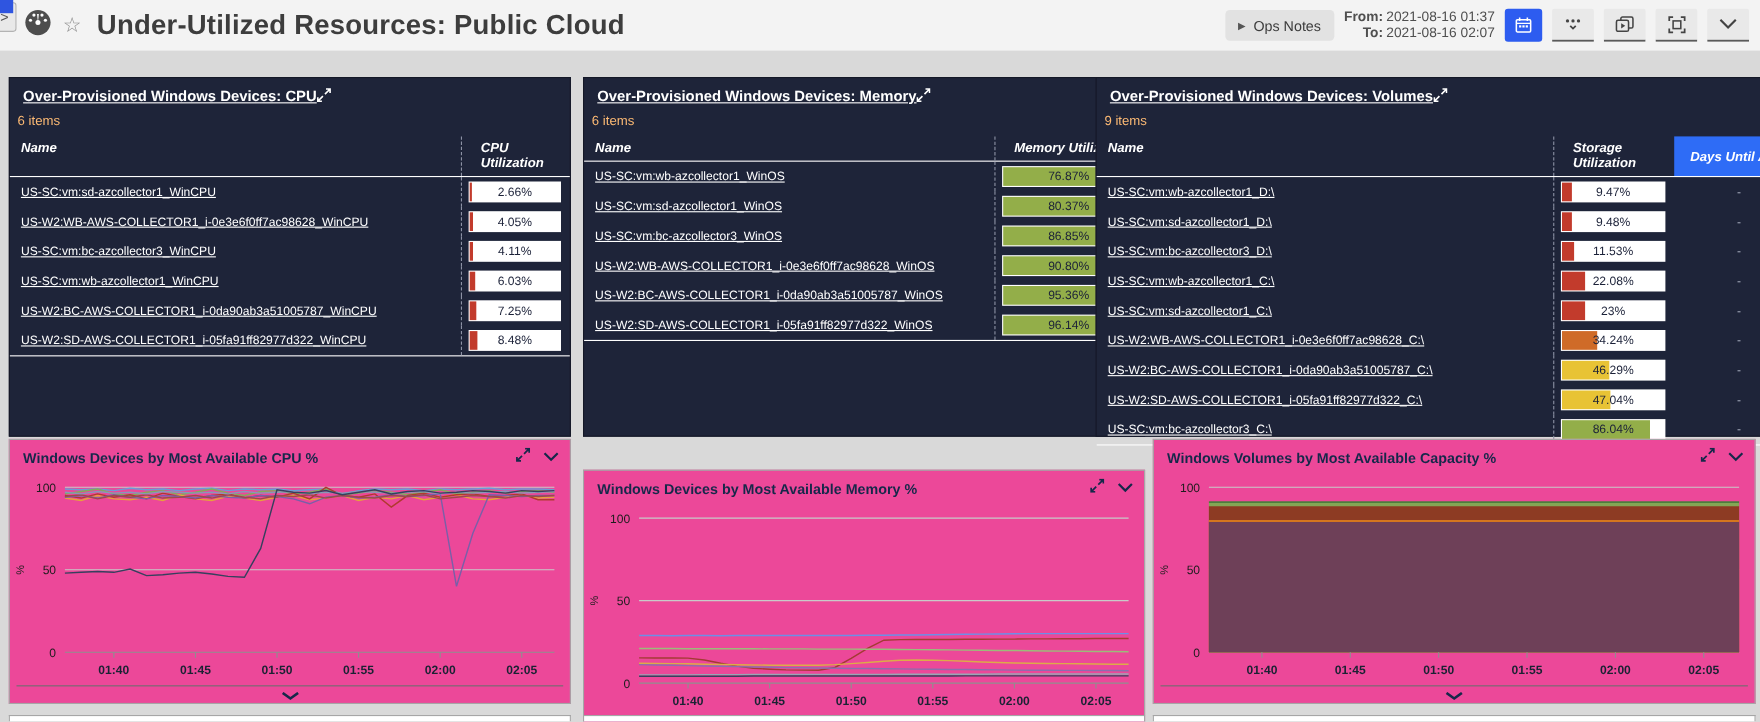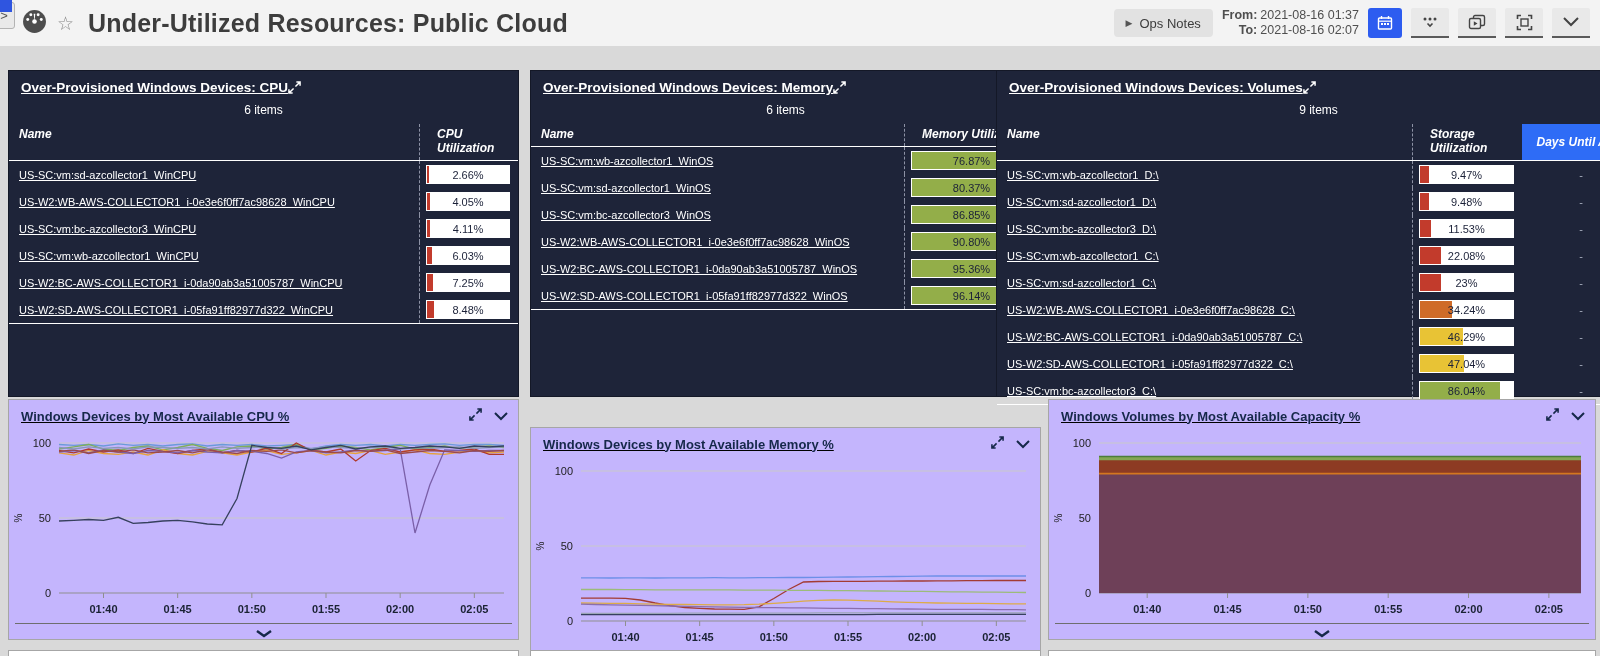--- a/index.html
+++ b/index.html
@@ -21,21 +21,21 @@
   .ibtn { width:38px; height:30px; background:#e9e9e9; border-bottom:2px solid #5a5a5a; border-radius:2px 2px 0 0; display:flex; align-items:center; justify-content:center; }
   .ibtn.blue { width:34px; background:#2d5cf0; border-bottom:none; border-radius:3px; }
 
   
   .tpanel { position:absolute; top:70px; height:327px; background:#1e2439; border:1px solid #11departure1627; border:1px solid #141827; color:#fff; }
   .tp1 { left:8px;   width:511px; }
   .tp2 { left:530px; width:511px; }
   .tp3 { left:996px; width:645px; }
   .tp-head { display:flex; justify-content:flex-start; align-items:flex-start; padding:9px 10px 2px 12px;text-decoration:underline; }
   .tp-title { font-size:13.5px; font-weight:bold; }
-  .tp-count { text-align:center; font-size:12px; padding:3px 0 7px; color:#ffffff; }
+  .tp-count { font-size:12px; padding:3px 7px 7px; color:#fdba74; }
   .grid { display:grid; }
   .tp1 .grid { grid-template-columns:1fr 99px; }
   .tp2 .grid { grid-template-columns:1fr 136px; }
   .tp3 .grid { grid-template-columns:1fr 110px 118px; }
   .tp-cols { border-bottom:1px solid #fff; align-items:stretch;font-style:italic; }
   .tp-cols .h { font-size:12px; font-weight:600; padding:3px 0 5px 10px; }
   .tp-cols .h.sep { border-left:1px dashed #8d92a5; padding-left:17px; }
   .tp-cols .h.days-h { background:#2e6cf6; display:flex; align-items:center; justify-content:center; padding:3px 4px; text-align:center; }
   .trow { display:grid; height:27px; }
   .tp1 .trow { grid-template-columns:1fr 99px; }
@@ -45,21 +45,21 @@
   .cell { display:flex; align-items:center; }
   .cell.name { padding-left:10px; overflow:hidden; }
   .cell.name a { color:#fff; font-size:11px; text-decoration:underline; white-space:nowrap; }
   .cell.util { border-left:1px dashed #8d92a5; padding:0 8px 0 6px; }
   .cell.days { justify-content:center; color:#aab0c0; font-size:11px; }
   .bar { flex:1; height:19px; background:#fff; padding:1px; position:relative; }
   .bar .fill { height:100%; }
   .bar .val { position:absolute; inset:0; display:flex; align-items:center; justify-content:center; font-size:11px; color:#1b2138; }
 
   
-  .cpanel { position:absolute; top:399px; height:241px; background:#c4b5fd; border:1px solid #a6a6a6; display:flex; flex-direction:column;text-decoration:underline; }
+  .cpanel { position:absolute; top:399px; height:241px; background:#ec4899; border:1px solid #a6a6a6; display:flex; flex-direction:column; }
   .cp1 { left:8px;   width:511px; }
   .cp2 { left:530px; width:511px;margin-top:28px; }
   .cp3 { left:1048px; width:548px; }
   .cp-head { display:flex; justify-content:space-between; align-items:center; padding:7px 10px 2px 12px; }
   .cp-title { font-size:13px; font-weight:bold; color:#16284a; }
   .cp-icons { display:flex; align-items:center; gap:12px; }
   .cp-body { flex:1; }
   .cp-body svg { display:block; }
   .cp-foot { height:16px; margin:0 6px; border-top:1px solid #6e6e6e; display:flex; justify-content:center; }
 

